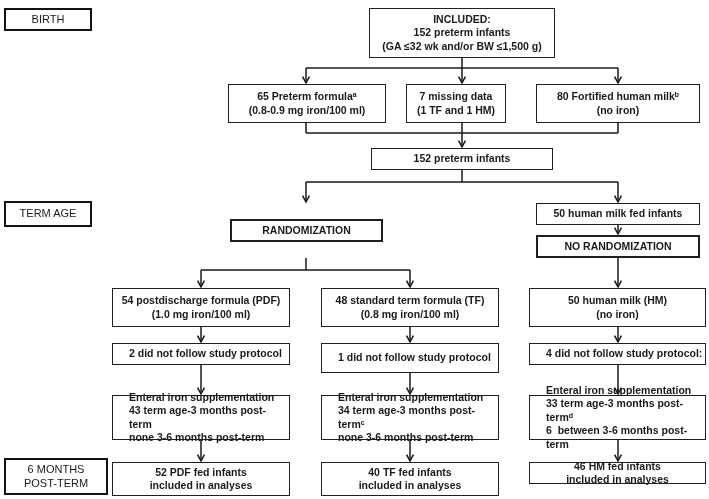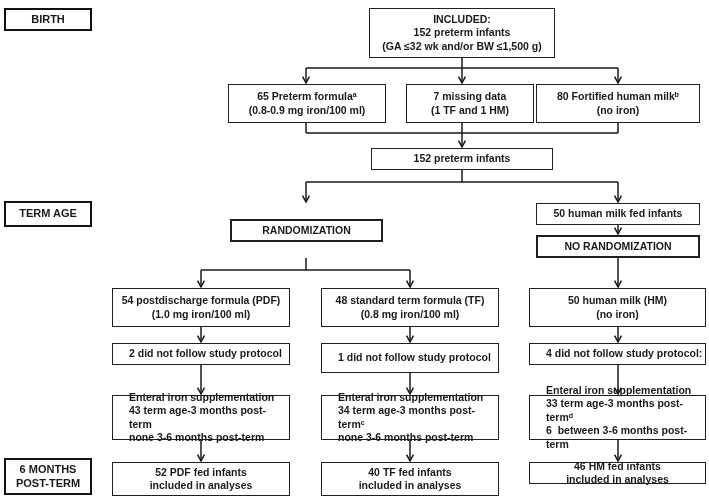--- a/index.html
+++ b/index.html
@@ -27,21 +27,21 @@
   .la{align-items:flex-start;text-align:left;padding-left:16px;}
   .thick{border-width:2px;}
   .lbl{
     position:absolute;
     box-sizing:border-box;
     border:2px solid #111111;
     background:#ffffff;
     display:flex;flex-direction:column;
     align-items:center;justify-content:center;
     text-align:center;
-    font-size:11px;line-height:13.5px;font-weight:bold;
+    font-size:11px;line-height:13.5px;font-weight:normal;
     z-index:2;
   }
 </style>
 </head>
 <body>
 
 <div id="fig">
 
   <svg id="wires" width="709" height="499" viewBox="0 0 709 499" fill="none" stroke="#1a1a1a" stroke-width="1.5">
     <defs>
@@ -82,36 +82,36 @@
     <path d="M410,440 V461" marker-end="url(#arrow)"></path>
     <path d="M618,440 V461" marker-end="url(#arrow)"></path>
   </svg>
 
   <div class="lbl" style="left:4px;top:8px;width:88px;height:23px">
     <div>BIRTH</div>
   </div>
   <div class="lbl" style="left:4px;top:201px;width:88px;height:26px">
     <div>TERM AGE</div>
   </div>
-  <div class="lbl" style="left:4px;top:458px;width:88px;height:37px">
+  <div class="lbl" style="left:4px;top:458px;width:104px;height:37px">
     <div>6 MONTHS</div>
     <div>POST-TERM</div>
   </div>
 
   <div class="b" style="left:369px;top:8px;width:186px;height:50px">
     <div>INCLUDED:</div>
     <div>152 preterm infants</div>
     <div>(GA ≤32 wk and/or BW ≤1,500 g)</div>
   </div>
 
   <div class="b" style="left:228px;top:84px;width:158px;height:39px">
     <div>65 Preterm formulaᵃ</div>
     <div>(0.8-0.9 mg iron/100 ml)</div>
   </div>
-  <div class="b" style="left:406px;top:84px;width:128px;height:39px">
+  <div class="b" style="left:406px;top:84px;width:100px;height:39px">
     <div>7 missing data</div>
     <div>(1 TF and 1 HM)</div>
   </div>
   <div class="b" style="left:536px;top:84px;width:164px;height:39px">
     <div>80 Fortified human milkᵇ</div>
     <div>(no iron)</div>
   </div>
 
   <div class="b" style="left:371px;top:148px;width:182px;height:22px">
     <div>152 preterm infants</div>

